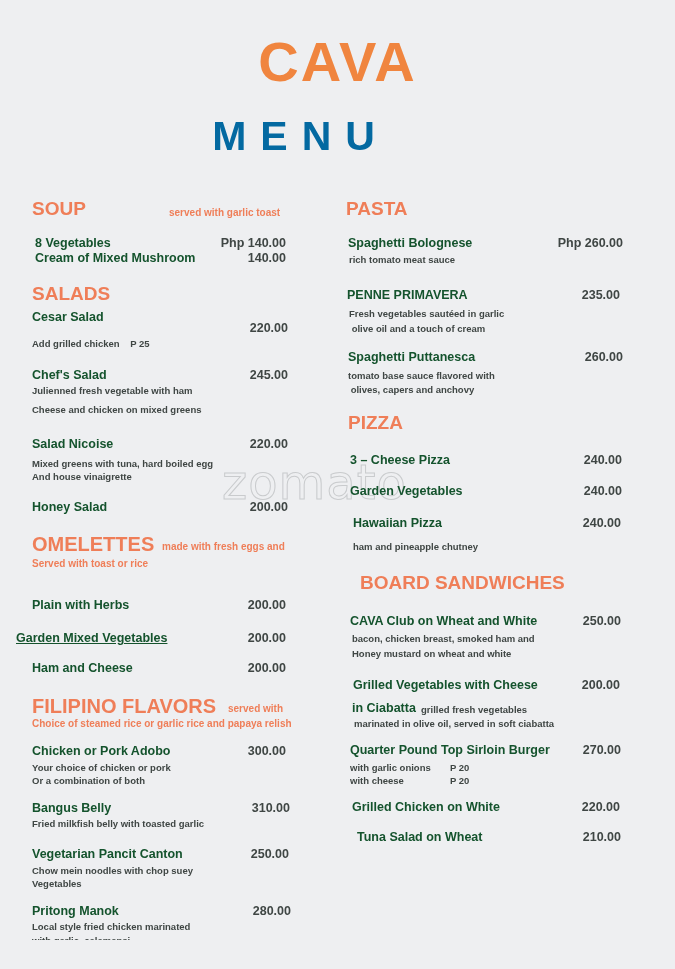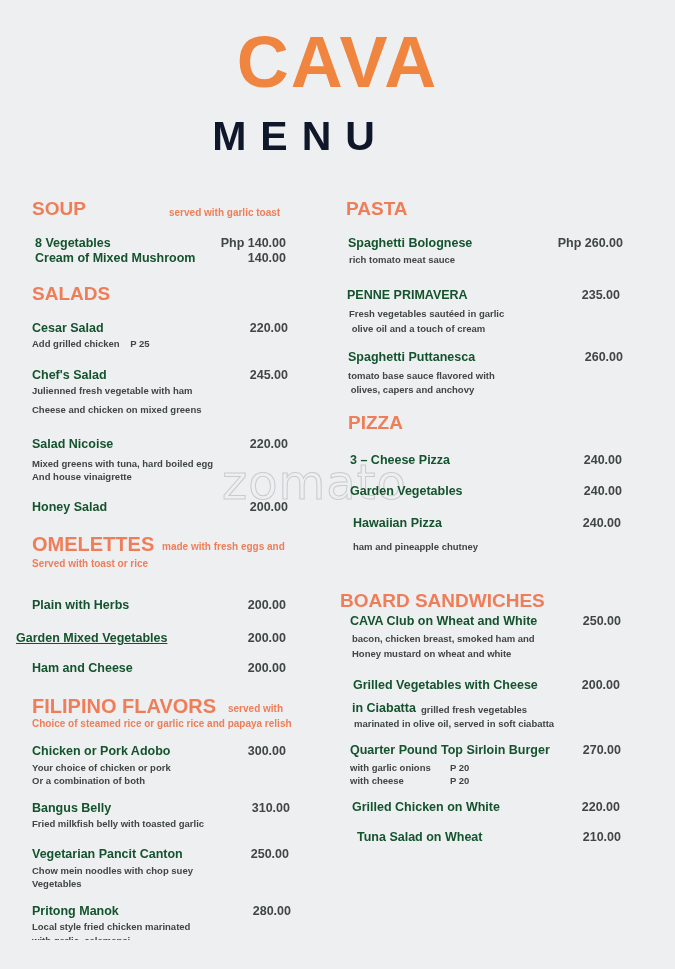--- a/index.html
+++ b/index.html
@@ -6,26 +6,26 @@
     body {
       width:675px; height:969px; overflow:hidden;
       background:#eeeff1;
       font-family:"Liberation Sans", sans-serif;
       color:#3e4543;
       position:relative;
     }
     .abs { position:absolute; white-space:nowrap; }
     .brand {
       left:0; width:675px; top:14px; text-align:center;
-      font-size:72px; font-weight:bold; color:#f0853f; letter-spacing:2px;
+      font-size:56px; font-weight:bold; color:#f0853f; letter-spacing:2px;
       line-height:96px;
     }
     .menu-title {
       left:0; width:573px; top:113px; text-align:center;
-      font-size:41px; font-weight:bold; color:#0f172a; letter-spacing:14px;
+      font-size:41px; font-weight:bold; color:#0369a1; letter-spacing:14px;
       padding-left:28px; box-sizing:border-box; line-height:46px;
     }
     .sec { font-size:19px; font-weight:bold; color:#ef7e58; line-height:22px; }
     .sec-lg { font-size:20px; }
     .note { font-size:10px; font-weight:bold; color:#ef7e58; line-height:13px; }
     .name { font-size:12.5px; font-weight:bold; color:#14532d; line-height:15px; }
     .price { font-size:12.5px; font-weight:bold; color:#3f4644; line-height:15px; text-align:right; }
     .desc { font-size:9.5px; font-weight:bold; color:#3f4644; line-height:13px; }
     .watermark {
       left:222px; top:456px; font-size:48px; color:transparent;
@@ -43,21 +43,21 @@
 <div class="abs watermark">zomato</div>
 
 <div class="abs sec" style="left:32px;top:198px;">SOUP</div>
 <div class="abs note" style="left:169px;top:206px;">served with garlic toast</div>
 <div class="abs name" style="left:35px;top:236px;">8 Vegetables</div>
 <div class="abs price" style="left:185px;width:101px;top:236px;">Php 140.00</div>
 <div class="abs name" style="left:35px;top:251px;">Cream of Mixed Mushroom</div>
 <div class="abs price" style="left:185px;width:101px;top:251px;">140.00</div>
 
 <div class="abs sec" style="left:32px;top:283px;">SALADS</div>
-<div class="abs name" style="left:32px;top:321px;">Cesar Salad</div>
+<div class="abs name" style="left:32px;top:310px;">Cesar Salad</div>
 <div class="abs price" style="left:185px;width:103px;top:321px;">220.00</div>
 <div class="abs desc" style="left:32px;top:337px;white-space:pre;">Add grilled chicken    P 25</div>
 
 <div class="abs name" style="left:32px;top:368px;">Chef's Salad</div>
 <div class="abs price" style="left:185px;width:103px;top:368px;">245.00</div>
 <div class="abs desc" style="left:32px;top:384px;">Julienned fresh vegetable with ham</div>
 <div class="abs desc" style="left:32px;top:397px;margin-top:6px;">Cheese and chicken on mixed greens</div>
 
 <div class="abs name" style="left:32px;top:437px;">Salad Nicoise</div>
 <div class="abs price" style="left:185px;width:103px;top:437px;">220.00</div>
@@ -118,21 +118,21 @@
 
 <div class="abs sec" style="left:348px;top:412px;">PIZZA</div>
 <div class="abs name" style="left:350px;top:453px;">3 – Cheese Pizza</div>
 <div class="abs price" style="left:520px;width:102px;top:453px;">240.00</div>
 <div class="abs name" style="left:350px;top:484px;">Garden Vegetables</div>
 <div class="abs price" style="left:520px;width:102px;top:484px;">240.00</div>
 <div class="abs name" style="left:353px;top:516px;">Hawaiian Pizza</div>
 <div class="abs price" style="left:520px;width:101px;top:516px;">240.00</div>
 <div class="abs desc" style="left:353px;top:540px;">ham and pineapple chutney</div>
 
-<div class="abs sec" style="left:340px;top:572px;margin-top:18px;">BOARD SANDWICHES</div>
+<div class="abs sec" style="left:360px;top:572px;">BOARD SANDWICHES</div>
 
 <div class="abs name" style="left:350px;top:614px;">CAVA Club on Wheat and White</div>
 <div class="abs price" style="left:520px;width:101px;top:614px;">250.00</div>
 <div class="abs desc" style="left:352px;top:632px;">bacon, chicken breast, smoked ham and</div>
 <div class="abs desc" style="left:352px;top:647px;">Honey mustard on wheat and white</div>
 
 <div class="abs name" style="left:353px;top:678px;">Grilled Vegetables with Cheese</div>
 <div class="abs price" style="left:520px;width:100px;top:678px;">200.00</div>
 <div class="abs name" style="left:352px;top:701px;">in Ciabatta</div>
 <div class="abs desc" style="left:421px;top:703px;">grilled fresh vegetables</div>

